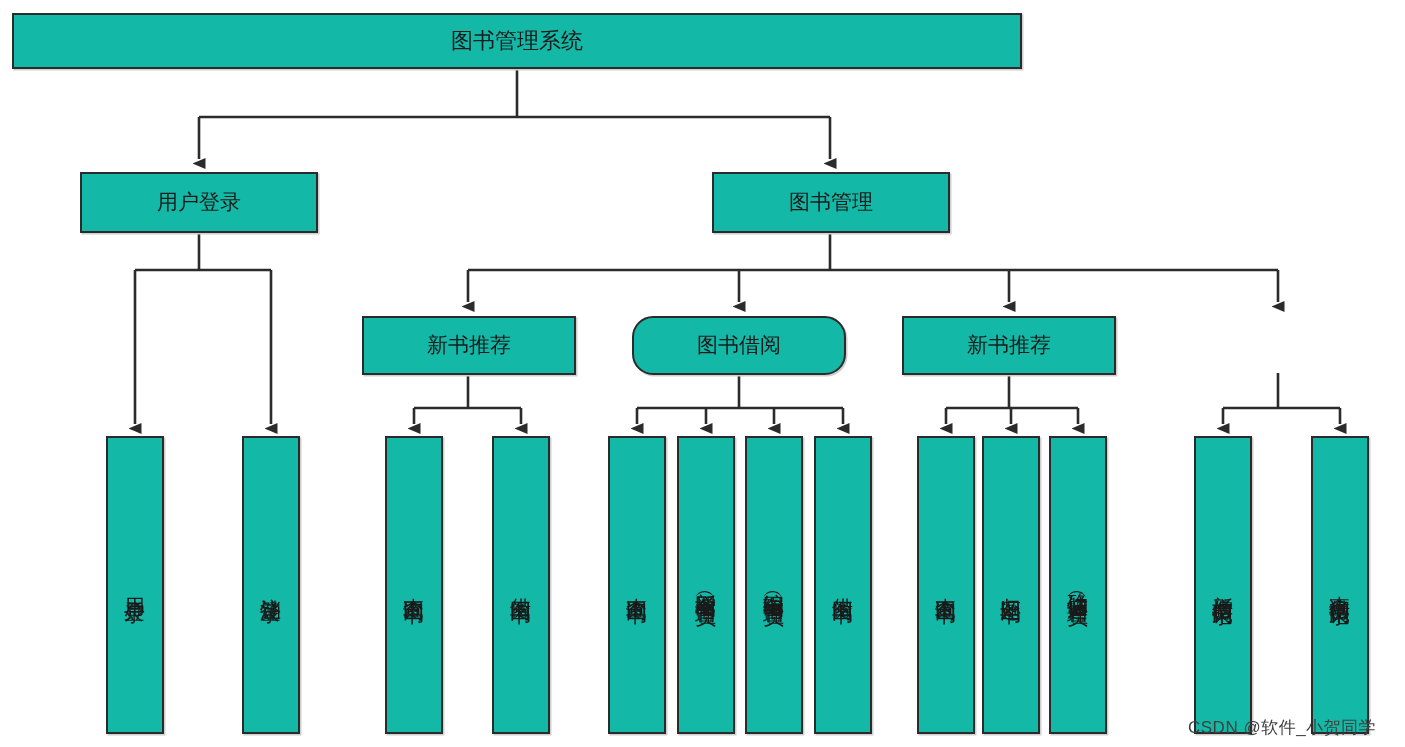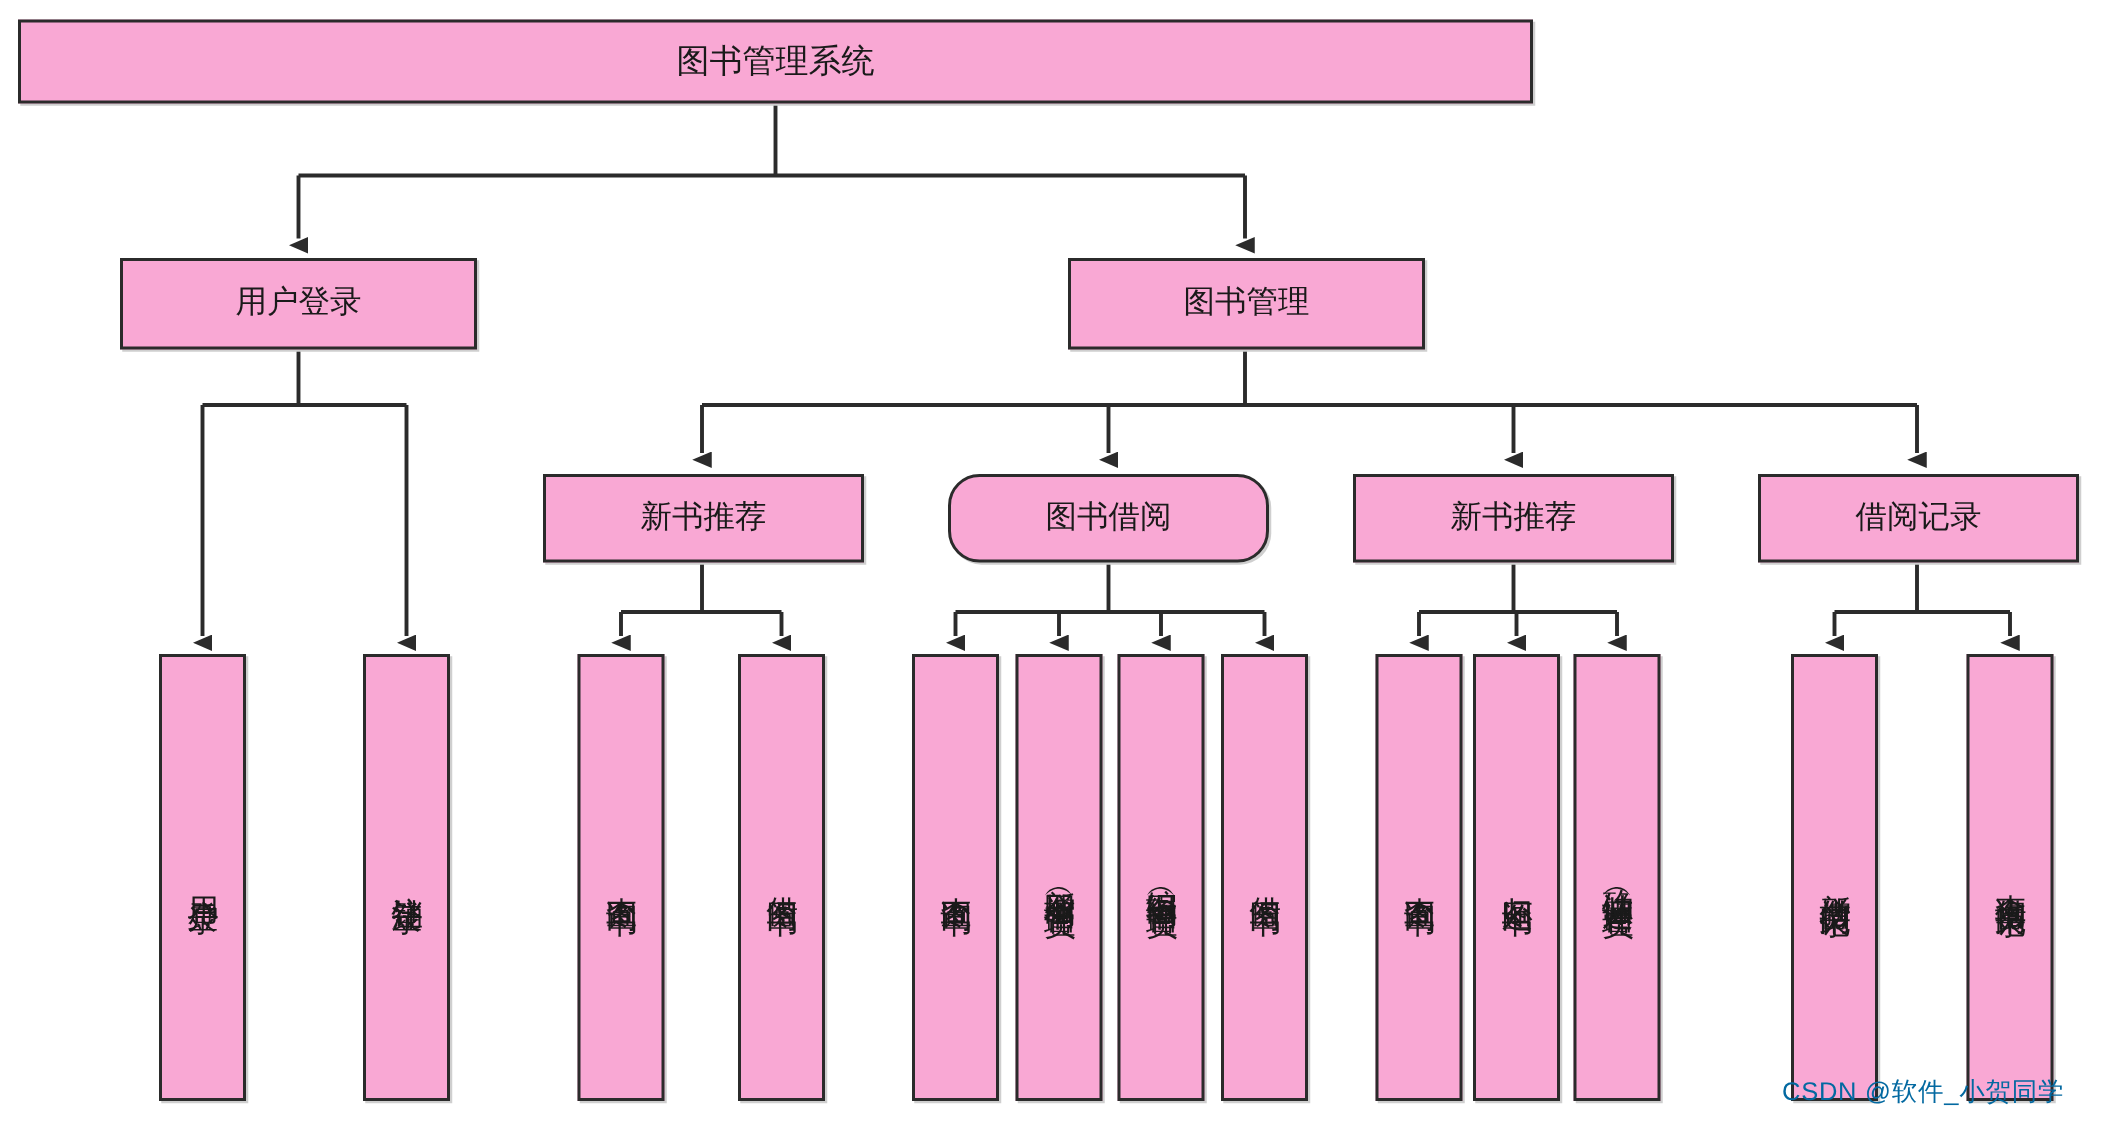--- a/index.html
+++ b/index.html
@@ -22,21 +22,21 @@
     position: absolute;
     left: 0;
     top: 0;
     width: 1405px;
     height: 747px;
     pointer-events: none;
   }
   .node {
     position: absolute;
     box-sizing: border-box;
-    background: #f9a8d4;
+    background: #14b8a6;
     border: 2px solid #2b2b2b;
     box-shadow: 1.5px 1.5px 0 0 #cfcfcf;
     display: flex;
     align-items: center;
     justify-content: center;
     z-index: 2;
   }
   .node-label {
     color: #1a1a1a;
     text-align: center;
@@ -58,21 +58,21 @@
   .node.vert .node-label {
     writing-mode: vertical-rl;
     text-orientation: upright;
     font-size: 21px;
     letter-spacing: 2px;
     line-height: 1;
     max-height: 100%;
   }
   .watermark {
     position: absolute;
-    color: #0369a1;
+    color: #404040;
     font-size: 17px;
     letter-spacing: 0.5px;
     white-space: nowrap;
     z-index: 3;
     pointer-events: none;
   }
 </style>
 </head>
 <body>
 
@@ -148,23 +148,20 @@
   </div>
 
   <div class="node horiz" style="left:632px;top:316px;width:214px;height:59px;border-radius:21px;">
     <span class="node-label">图书借阅</span>
   </div>
 
   <div class="node horiz" style="left:902px;top:316px;width:214px;height:59px;">
     <span class="node-label">新书推荐</span>
   </div>
 
-  <div class="node horiz" style="left:1172px;top:316px;width:214px;height:59px;">
-    <span class="node-label">借阅记录</span>
-  </div>
 
   <div class="node vert" style="left:106px;top:436px;width:58px;height:298px;">
     <span class="node-label">用户登录</span>
   </div>
 
   <div class="node vert" style="left:242px;top:436px;width:58px;height:298px;">
     <span class="node-label">注销登录</span>
   </div>
 
   <div class="node vert" style="left:385px;top:436px;width:58px;height:298px;">

